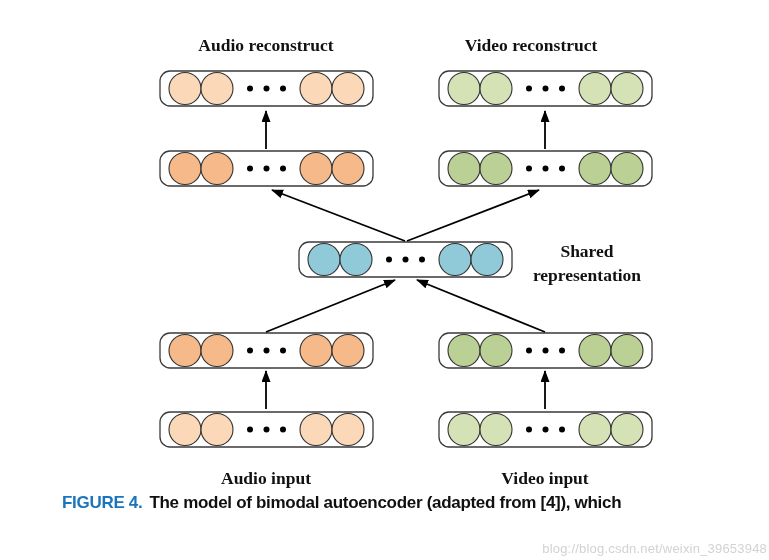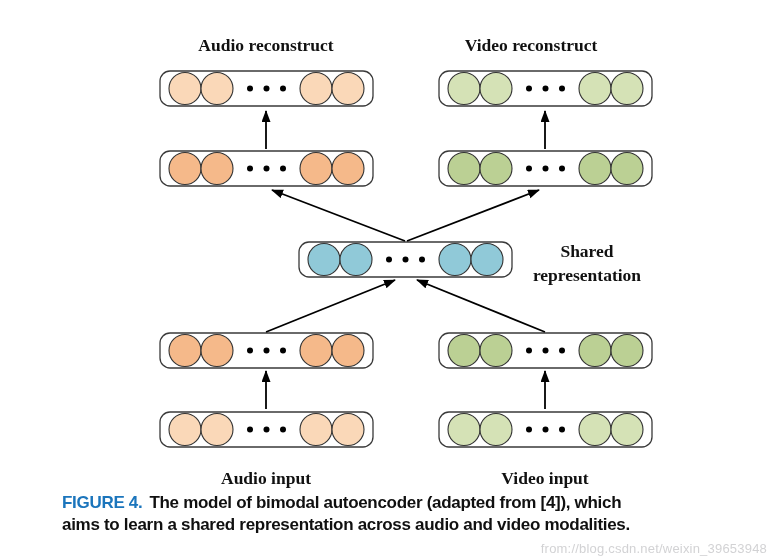--- a/index.html
+++ b/index.html
@@ -187,16 +187,15 @@
   <text class="diag-label" x="266" y="51">Audio reconstruct</text>
   <text class="diag-label" x="531" y="51">Video reconstruct</text>
   <text class="diag-label" x="587" y="257">Shared</text>
   <text class="diag-label" x="587" y="281">representation</text>
   <text class="diag-label" x="266" y="484">Audio input</text>
   <text class="diag-label" x="545" y="484">Video input</text>
 </svg>
 
 <div class="caption">
   <span class="fig-label" style="color: rgb(27, 117, 188); text-align: right;">FIGURE 4.</span><span>The model of bimodal autoencoder (adapted from [4]), which</span><br>
-  <span>aims to learn a shared representation across audio and video modalities.</span>
 </div>
 
-<div class="watermark">from://blog.csdn.net/weixin_39653948</div>
+<div class="watermark">blog://blog.csdn.net/weixin_39653948</div>
 
 </body></html>

